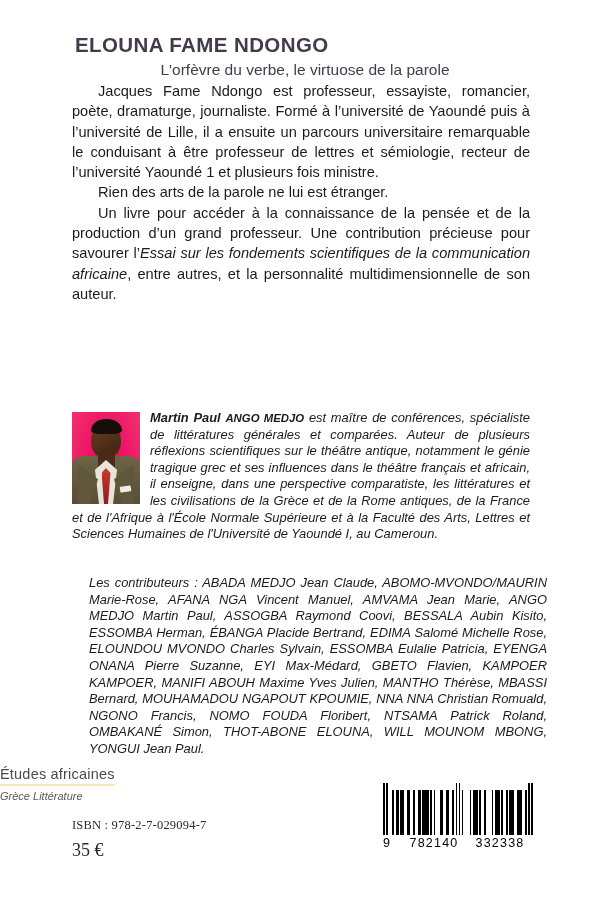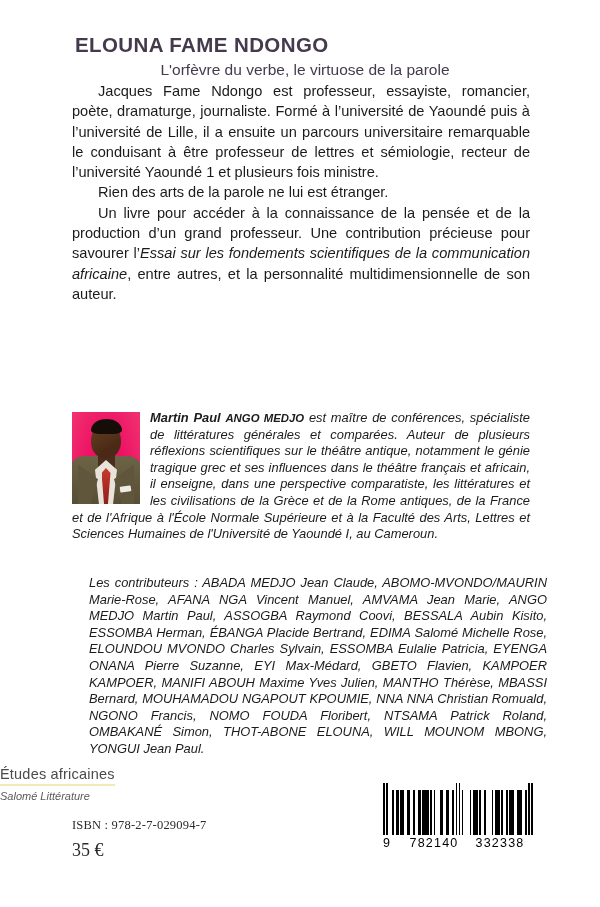--- a/index.html
+++ b/index.html
@@ -308,21 +308,21 @@
     </div>
     <span class="bio-name"><span>Martin Paul </span><span class="sc">ANGO MEDJO</span></span><span> est maître de conférences, spécialiste de littératures générales et comparées. Auteur de plusieurs réflexions scientifiques sur le théâtre antique, notamment le génie tragique grec et ses influences dans le théâtre français et africain, il enseigne, dans une perspective comparatiste, les littératures et les civilisations de la Grèce et de la Rome antiques, de la France et de l'Afrique à l'École Normale Supérieure et à la Faculté des Arts, Lettres et Sciences Humaines de l'Université de Yaoundé I, au Cameroun.</span>
   </div>
 
   <div class="contributors last">
     <span>Les contributeurs : </span><span>ABADA MEDJO Jean Claude, ABOMO-MVONDO/MAURIN Marie-Rose, AFANA NGA Vincent Manuel, AMVAMA Jean Marie, ANGO MEDJO Martin Paul, ASSOGBA Raymond Coovi, BESSALA Aubin Kisito, ESSOMBA Herman, ÉBANGA Placide Bertrand, EDIMA Salomé Michelle Rose, ELOUNDOU MVONDO Charles Sylvain, ESSOMBA Eulalie Patricia, EYENGA ONANA Pierre Suzanne, EYI Max-Médard, GBETO Flavien, KAMPOER KAMPOER, MANIFI ABOUH Maxime Yves Julien, MANTHO Thérèse, MBASSI Bernard, MOUHAMADOU NGAPOUT KPOUMIE, NNA NNA Christian Romuald, NGONO Francis, NOMO FOUDA Floribert, NTSAMA Patrick Roland, OMBAKANÉ Simon, THOT-ABONE ELOUNA, WILL MOUNOM MBONG, YONGUI Jean Paul.</span>
   </div>
 
   <div class="series">
     <div class="series-name">Études africaines</div>
-    <div class="series-sub">Salomé Littérature</div>
+    <div class="series-sub">Grèce Littérature</div>
   </div>
 
   <div class="isbn-block">
     <div class="isbn-line">ISBN : 978-2-7-029094-7</div>
     <div class="price-line">35 €</div>
   </div>
 
   <div class="barcode-block">
     <div class="barcode-bars" id="barcode-bars">
         <i class="guard" style="width: 1.579px;"></i>

